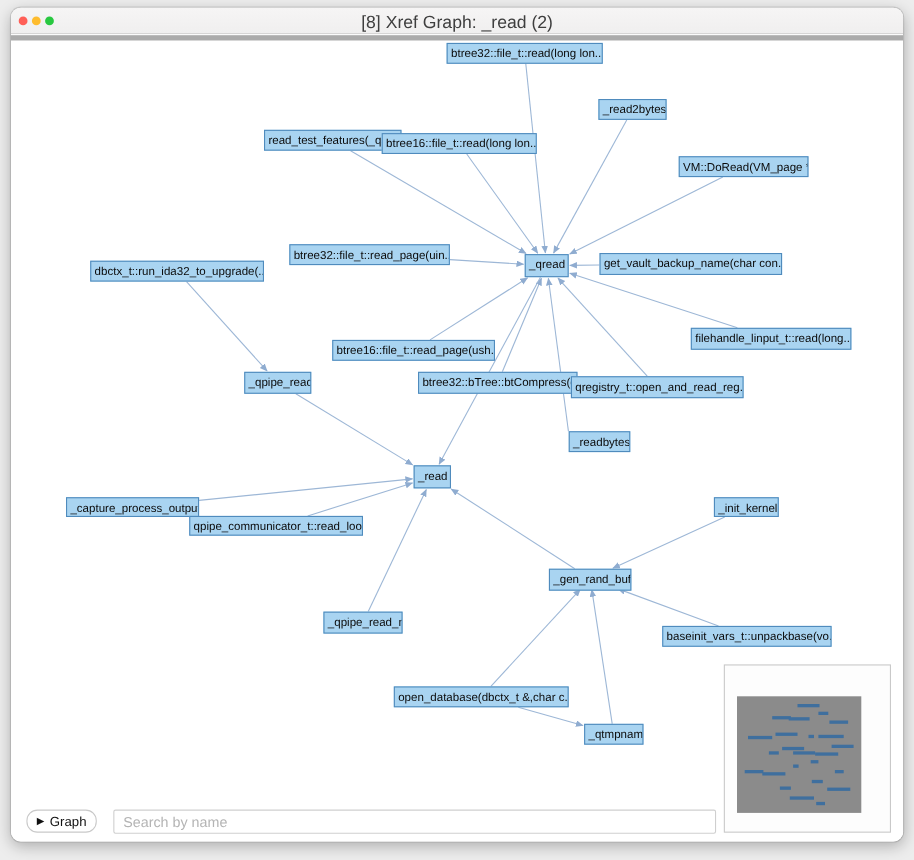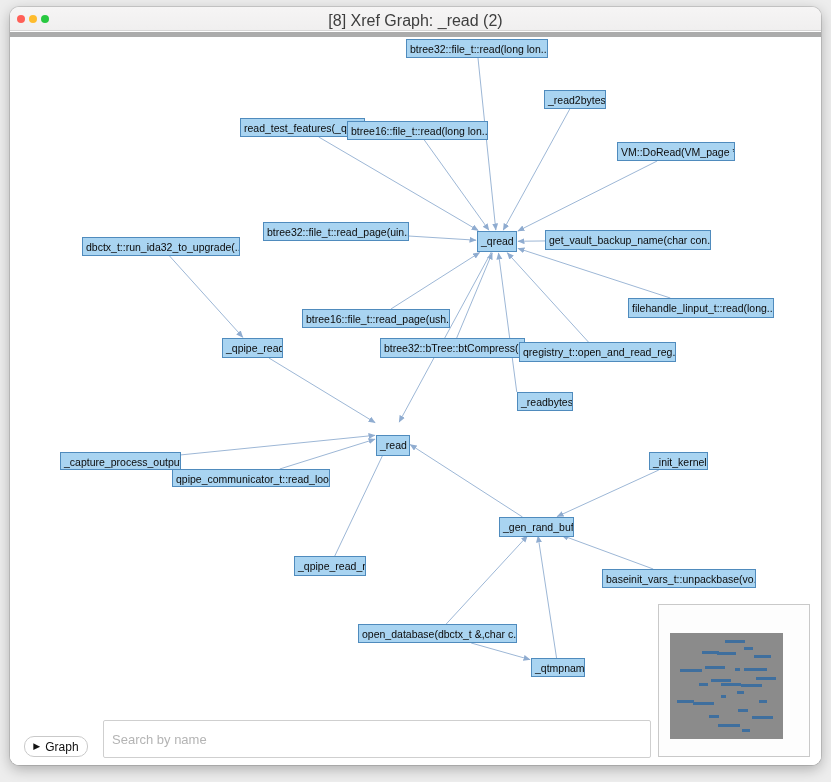--- a/index.html
+++ b/index.html
@@ -49,21 +49,21 @@
   }
   .bottombar { position:absolute; left:0; bottom:0; right:0; height:36px; background:#ffffff; }
   .layout-btn {
     position:absolute; left:14px; bottom:8px; width:64px; height:21px;
     background:#ffffff; border:1px solid #c9c9c9; border-radius:10px;
     font-size:12px; color:#111; display:flex; align-items:center; justify-content:center; gap:5px;
     cursor:pointer;
   }
   .layout-btn .play { font-size:9px; line-height:1; }
   .search-input {
-    position:absolute; left:93px; bottom:7px; width:548px; height:38px;
+    position:absolute; left:93px; bottom:7px; width:548px; height:22px;
     border:1px solid #cfcfcf; border-radius:2px; background:#fff;
     font-size:13px; padding:0 8px; color:#333; outline:none;
     font-family:"Liberation Sans", sans-serif;
   }
   .search-input::placeholder { color:#b4b4b4; }
   .minimap {
     position:absolute; right:11px; bottom:8px; width:152px; height:153px;
     background:#fdfdfd; border:1px solid #c9c9c9;
   }
   .minimap-view {
@@ -126,21 +126,21 @@
         <div class="node" style="left: 253px; top: 185px; width: 146px; height: 19px;">btree32::file_t::read_page(uin...</div>
         <div class="node" style="left: 467px; top: 194px; width: 40px; height: 21px;">_qread</div>
         <div class="node" style="left: 535px; top: 193px; width: 166px; height: 20px;">get_vault_backup_name(char con...</div>
         <div class="node" style="left: 72px; top: 200px; width: 158px; height: 19px;">dbctx_t::run_ida32_to_upgrade(...</div>
         <div class="node" style="left: 618px; top: 261px; width: 146px; height: 20px;">filehandle_linput_t::read(long...</div>
         <div class="node" style="left: 292px; top: 272px; width: 148px; height: 19px;">btree16::file_t::read_page(ush...</div>
         <div class="node" style="left: 370px; top: 301px; width: 145px; height: 20px;">btree32::bTree::btCompress(ch...</div>
         <div class="node" style="left: 509px; top: 305px; width: 157px; height: 20px;">qregistry_t::open_and_read_reg...</div>
         <div class="node" style="left: 212px; top: 301px; width: 61px; height: 20px;">_qpipe_read</div>
         <div class="node" style="left: 507px; top: 355px; width: 56px; height: 19px;">_readbytes</div>
-        <div class="node" style="left: 366px; top: 386px; width: 34px; height: 21px; margin-top: 12px;">_read</div>
+        <div class="node" style="left: 366px; top: 386px; width: 34px; height: 21px;">_read</div>
         <div class="node" style="left: 50px; top: 415px; width: 121px; height: 18px;">_capture_process_output</div>
         <div class="node" style="left: 639px; top: 415px; width: 59px; height: 18px;">_init_kernel</div>
         <div class="node" style="left: 162px; top: 432px; width: 158px; height: 18px;">qpipe_communicator_t::read_loo...</div>
         <div class="node" style="left: 489px; top: 480px; width: 75px; height: 20px;">_gen_rand_buf</div>
         <div class="node" style="left: 284px; top: 519px; width: 72px; height: 20px;">_qpipe_read_n</div>
         <div class="node" style="left: 592px; top: 532px; width: 154px; height: 19px;">baseinit_vars_t::unpackbase(vo...</div>
         <div class="node" style="left: 348px; top: 587px; width: 159px; height: 19px;">open_database(dbctx_t &amp;,char c...</div>
         <div class="node" style="left: 521px; top: 621px; width: 54px; height: 19px;">_qtmpnam</div>
       </div>
 

